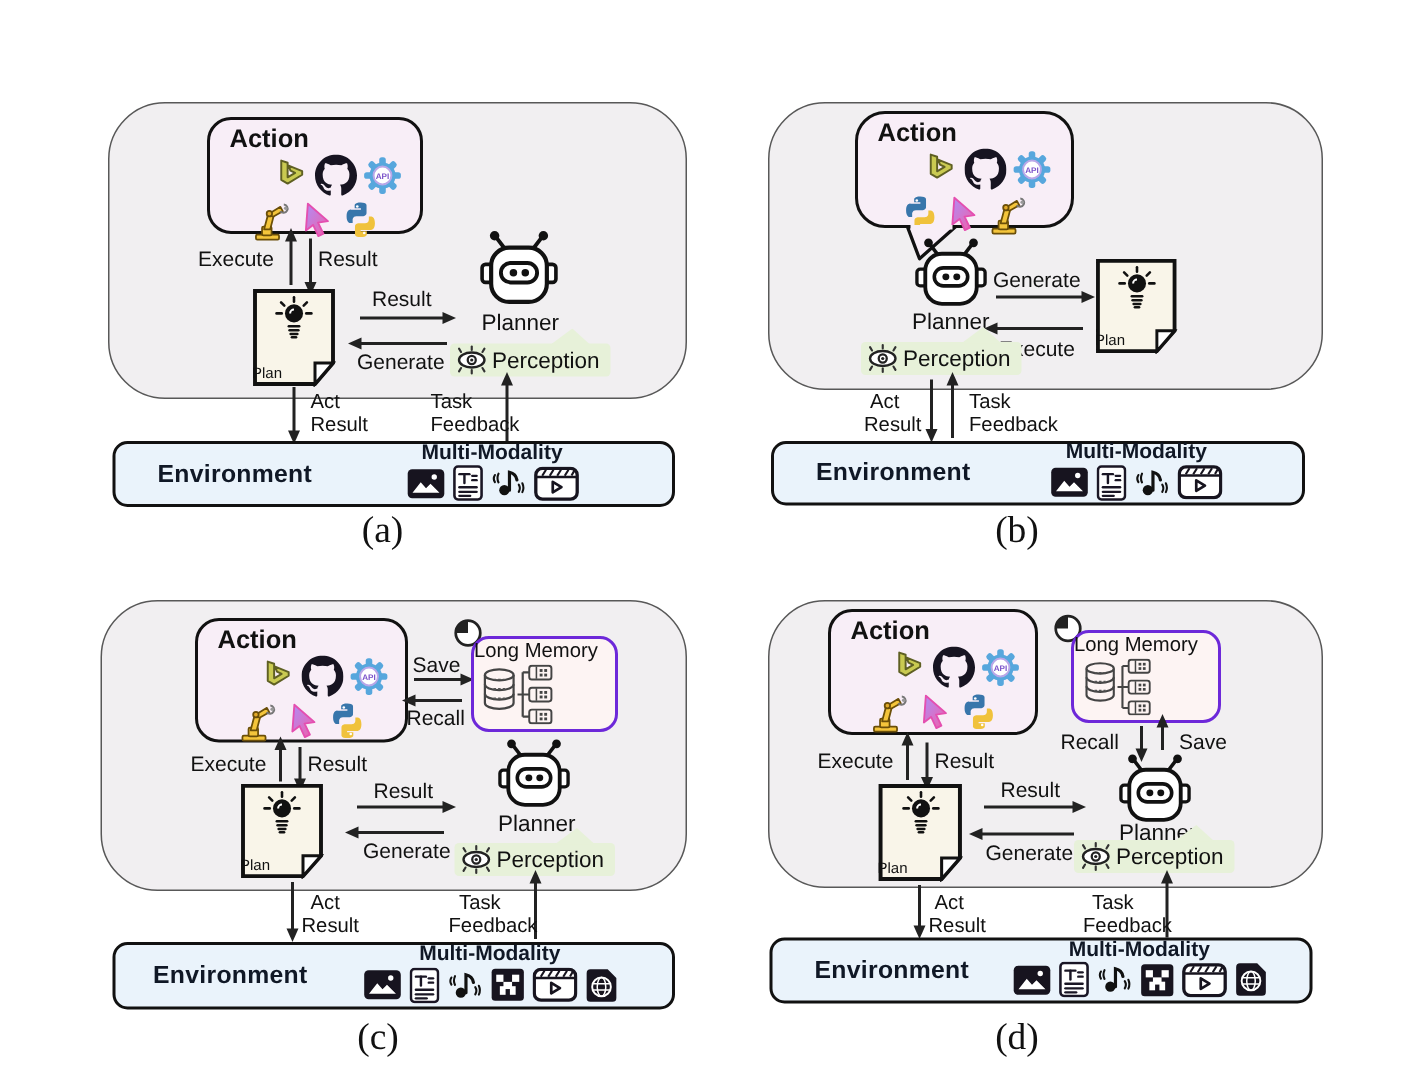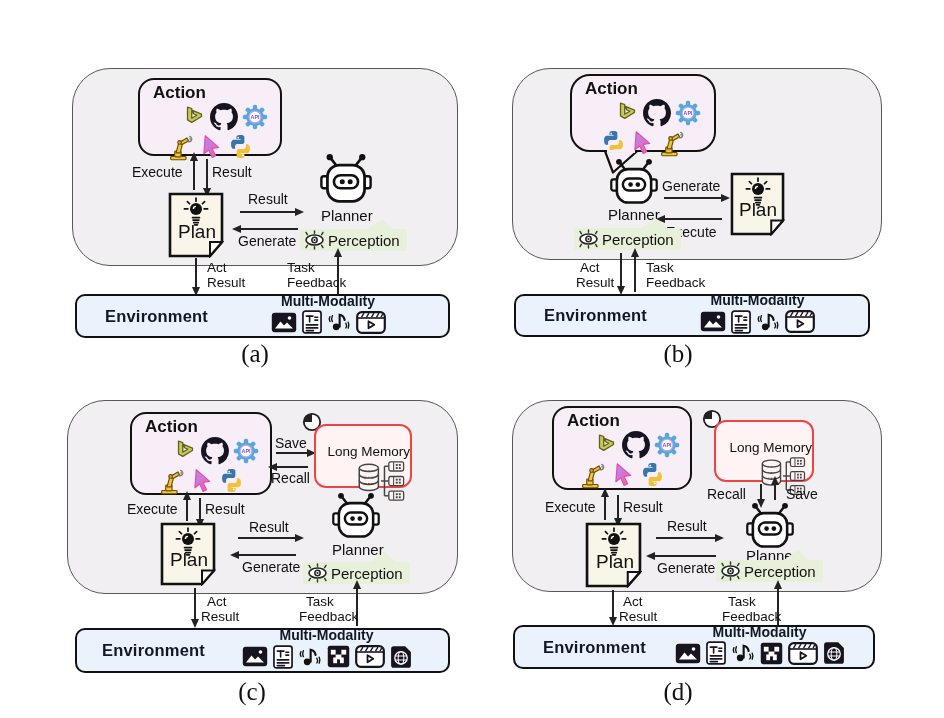--- a/index.html
+++ b/index.html
@@ -22,33 +22,33 @@
     border-top:4.5px solid transparent;border-bottom:4.5px solid transparent;border-left:9px solid #222}
   .ar.l::after{content:"";position:absolute;left:-8px;top:50%;transform:translateY(-50%);
     border-top:4.5px solid transparent;border-bottom:4.5px solid transparent;border-right:9px solid #222}
   .ar.u::after{content:"";position:absolute;top:-8px;left:50%;transform:translateX(-50%);
     border-left:4.5px solid transparent;border-right:4.5px solid transparent;border-bottom:9px solid #222}
   .ar.d::after{content:"";position:absolute;bottom:-8px;left:50%;transform:translateX(-50%);
     border-left:4.5px solid transparent;border-right:4.5px solid transparent;border-top:9px solid #222}
   .doc{position:absolute}
   .doc .bg{position:absolute;left:0;top:0;width:100%;height:100%}
   .doc .bulb{position:absolute;left:50%;top:4px;transform:translateX(-50%);width:30px;height:31px}
-  .doc .plbl{position:absolute;left:0;right:8px;bottom:15px;text-align:right;font-size:19px}
+  .doc .plbl{position:absolute;left:0;right:8px;bottom:3px;text-align:left;font-size:10px}
   .percep{position:absolute;display:flex;align-items:center;gap:1px;background:#e7f1d9;
           border-radius:3px;padding:1px 7px 1px 2px;font-size:15px}
   .ptail{position:absolute;right:13px;top:-10px;width:27px;height:11px;background:#e7f1d9;
          clip-path:polygon(0 100%,55% 0,100% 100%)}
   .env{position:absolute;background:#eaf3fb;border:2px solid #111;border-radius:10px;
        display:flex;align-items:center;box-sizing:border-box}
   .env .et{font-weight:700;font-size:16.5px;margin-left:28px;color:#101826;letter-spacing:.2px}
   .mm{flex:1;display:flex;flex-direction:column;align-items:center;justify-content:center;margin-top:-4px}
   .mm .mt{font-size:14px;font-weight:600;line-height:1.05;margin-bottom:2px;color:#101826}
   .mmi{display:flex;align-items:center;gap:5px}
-  .lmem{position:absolute;background:#fdf4f3;border:2px solid #ef4444;border-radius:12px;
-        display:flex;flex-direction:column;align-items:flex-end;padding-top:18px;box-sizing:border-box}
+  .lmem{position:absolute;background:#fdf4f3;border:2px solid #6d28d9;border-radius:12px;
+        display:flex;flex-direction:column;align-items:flex-start;padding-top:0;box-sizing:border-box}
   .lmem .lt{font-size:13.5px;line-height:1.2}
   .cap{position:absolute;width:60px;text-align:center;
        font-family:"Liberation Serif","DejaVu Serif",serif;font-size:25px}
 </style>
 </head>
 <body>
 
 <div class="stage">
 
   <div class="agent" style="left:72px;top:68px;width:384px;height:196px"></div>

